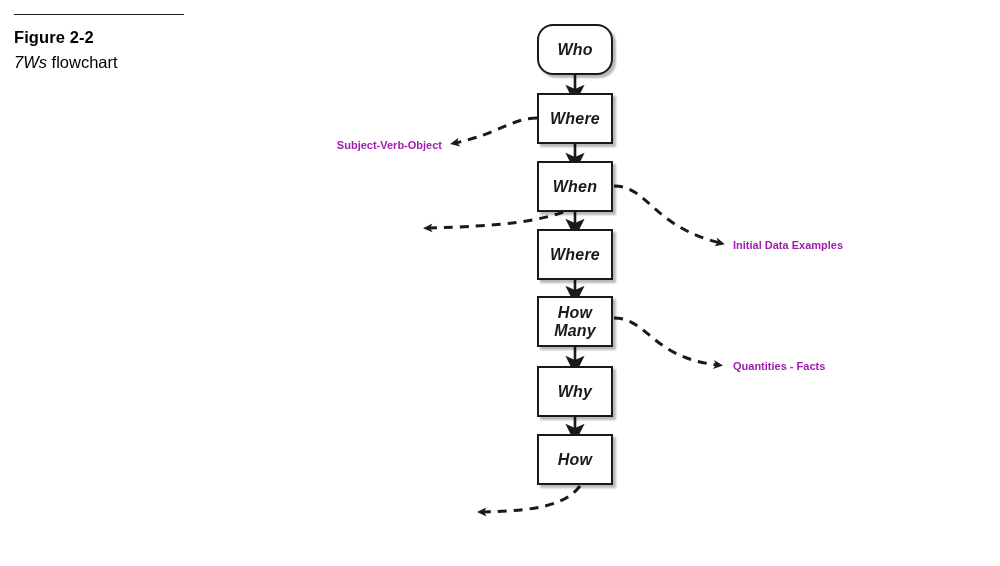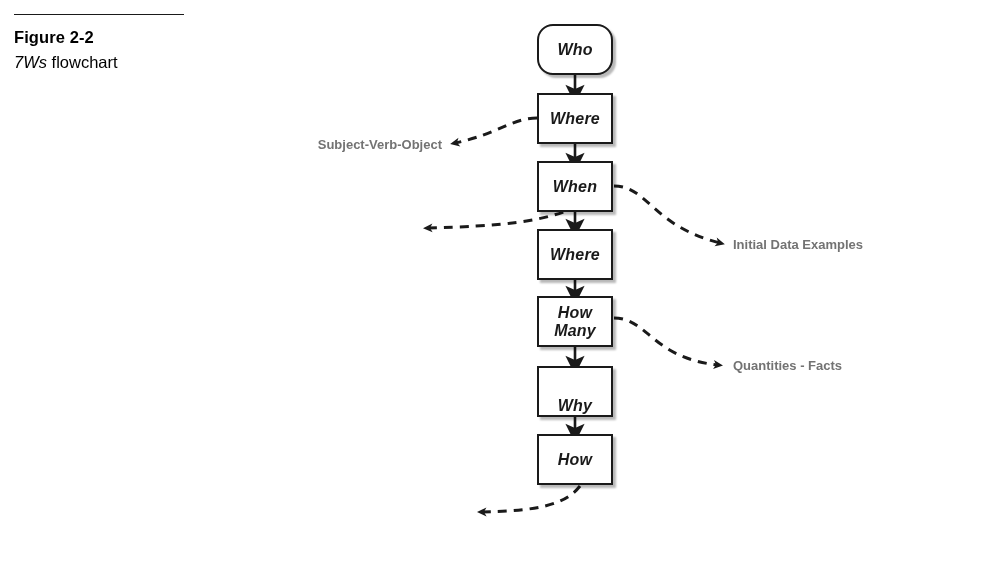--- a/index.html
+++ b/index.html
@@ -69,23 +69,23 @@
     font-size: 16px;
     line-height: 18px;
     color: #1a1a1a;
     letter-spacing: .2px;
   }
 
   
   .side-label {
     position: absolute;
     font-weight: bold;
-    font-size: 13px;
+    font-size: 11px;
     line-height: 18px;
-    color: #737373;
+    color: #a21caf;
     white-space: pre;
   }
   .side-label.right-anchor { text-align: right; }
   .side-label.center-anchor { text-align: center; }
   .side-label.left-anchor  { text-align: left; }
 
   
   #edges {
     position: absolute;
     left: 0;
@@ -147,21 +147,21 @@
   <div class="node" style="left:537px; top:229px;">
     <span class="node-label">Where</span>
   </div>
   <div class="node" style="left:537px; top:161px;">
     <span class="node-label">When</span>
   </div>
   <div class="node" style="left:537px; top:296px;">
     <span class="node-label" style="white-space:pre-line;">How
 Many</span>
   </div>
-  <div class="node" style="left:537px; top:366px;align-items:flex-end;">
+  <div class="node" style="left:537px; top:366px;">
     <span class="node-label">Why</span>
   </div>
   <div class="node" style="left:537px; top:434px;">
     <span class="node-label">How</span>
   </div>
 
   <div class="side-label right-anchor" style="left:230px; top:136px; width:212px;">Subject-Verb-Object</div>
 
 
   <div class="side-label left-anchor" style="left:733px; top:357px; width:200px;">Quantities - Facts</div>

